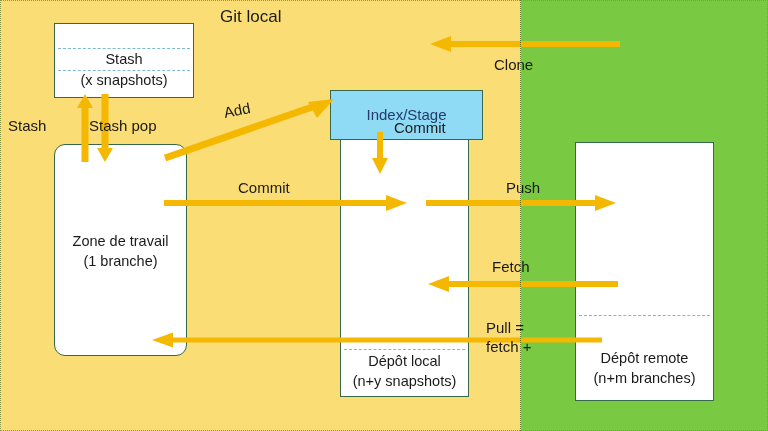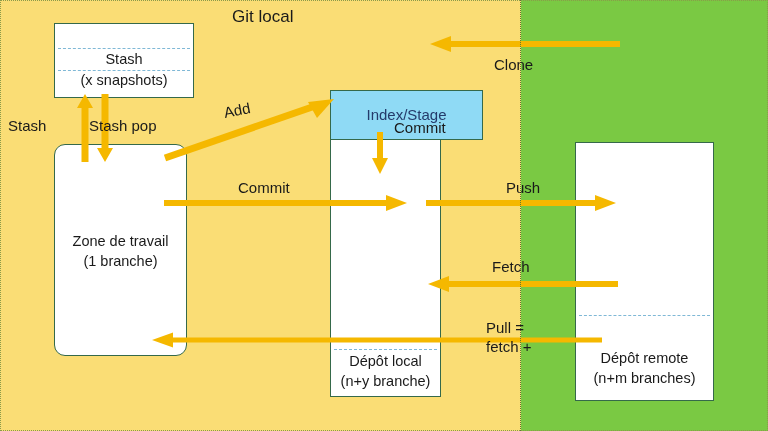--- a/index.html
+++ b/index.html
@@ -53,21 +53,21 @@
   }
 
   
   .zone-title {
     position: absolute;
     z-index: 8;
     font-size: 17px;
     color: #1a1a1a;
     white-space: nowrap;
   }
-  #title-local { left: 220px; top: 7px; margin-left: 12px; }
+  #title-local { left: 220px; top: 7px; }
   #title-remote { left: 596px; top: 7px; }
 
   
   .box {
     position: absolute;
     background: #ffffff;
     border: 1px solid #35694a;
     box-sizing: border-box;
     z-index: 3;
   }
@@ -86,21 +86,21 @@
     font-size: 14.5px;
     color: #1a1a1a;
     line-height: 19px;
     white-space: nowrap;
   }
 
   #box-stash      { left: 54px;  top: 23px;  width: 140px; height: 75px; }
   #box-worktree   { left: 54px;  top: 144px; width: 133px; height: 212px; border-radius: 11px; }
   #box-index      { left: 330px; top: 90px;  width: 153px; height: 50px;
                     background: #8fdaf5; border-bottom-color: #35694a; z-index: 4; }
-  #box-localrepo  { left: 330px; top: 139px; width: 111px; height: 258px; }
+  #box-localrepo  { left: 340px; top: 139px; width: 129px; height: 258px; }
   #box-remoterepo { left: 575px; top: 142px; width: 139px; height: 259px; }
 
   
   .arrow {
     position: absolute;
     z-index: 5;
   }
   .arrow svg { display: block; overflow: visible; }
 
   
@@ -146,21 +146,21 @@
   </div>
 
   <div class="box" id="box-worktree">
     <div class="box-label" style="top:87px">Zone de travail</div>
     <div class="box-label" style="top:107px">(1 branche)</div>
   </div>
 
   <div class="box" id="box-localrepo">
     <div class="dash" style="top:209px"></div>
     <div class="box-label" style="top:212px">Dépôt local</div>
-    <div class="box-label" style="top:232px">(n+y branche)</div>
+    <div class="box-label" style="top:232px">(n+y snapshots)</div>
   </div>
 
   <div class="box" id="box-index">
     <div class="box-label">Index/Stage</div>
   </div>
 
   <div class="box" id="box-remoterepo">
     <div class="dash" style="top:172px"></div>
     <div class="box-label" style="top:206px">Dépôt remote</div>
     <div class="box-label" style="top:226px">(n+m branches)</div>

